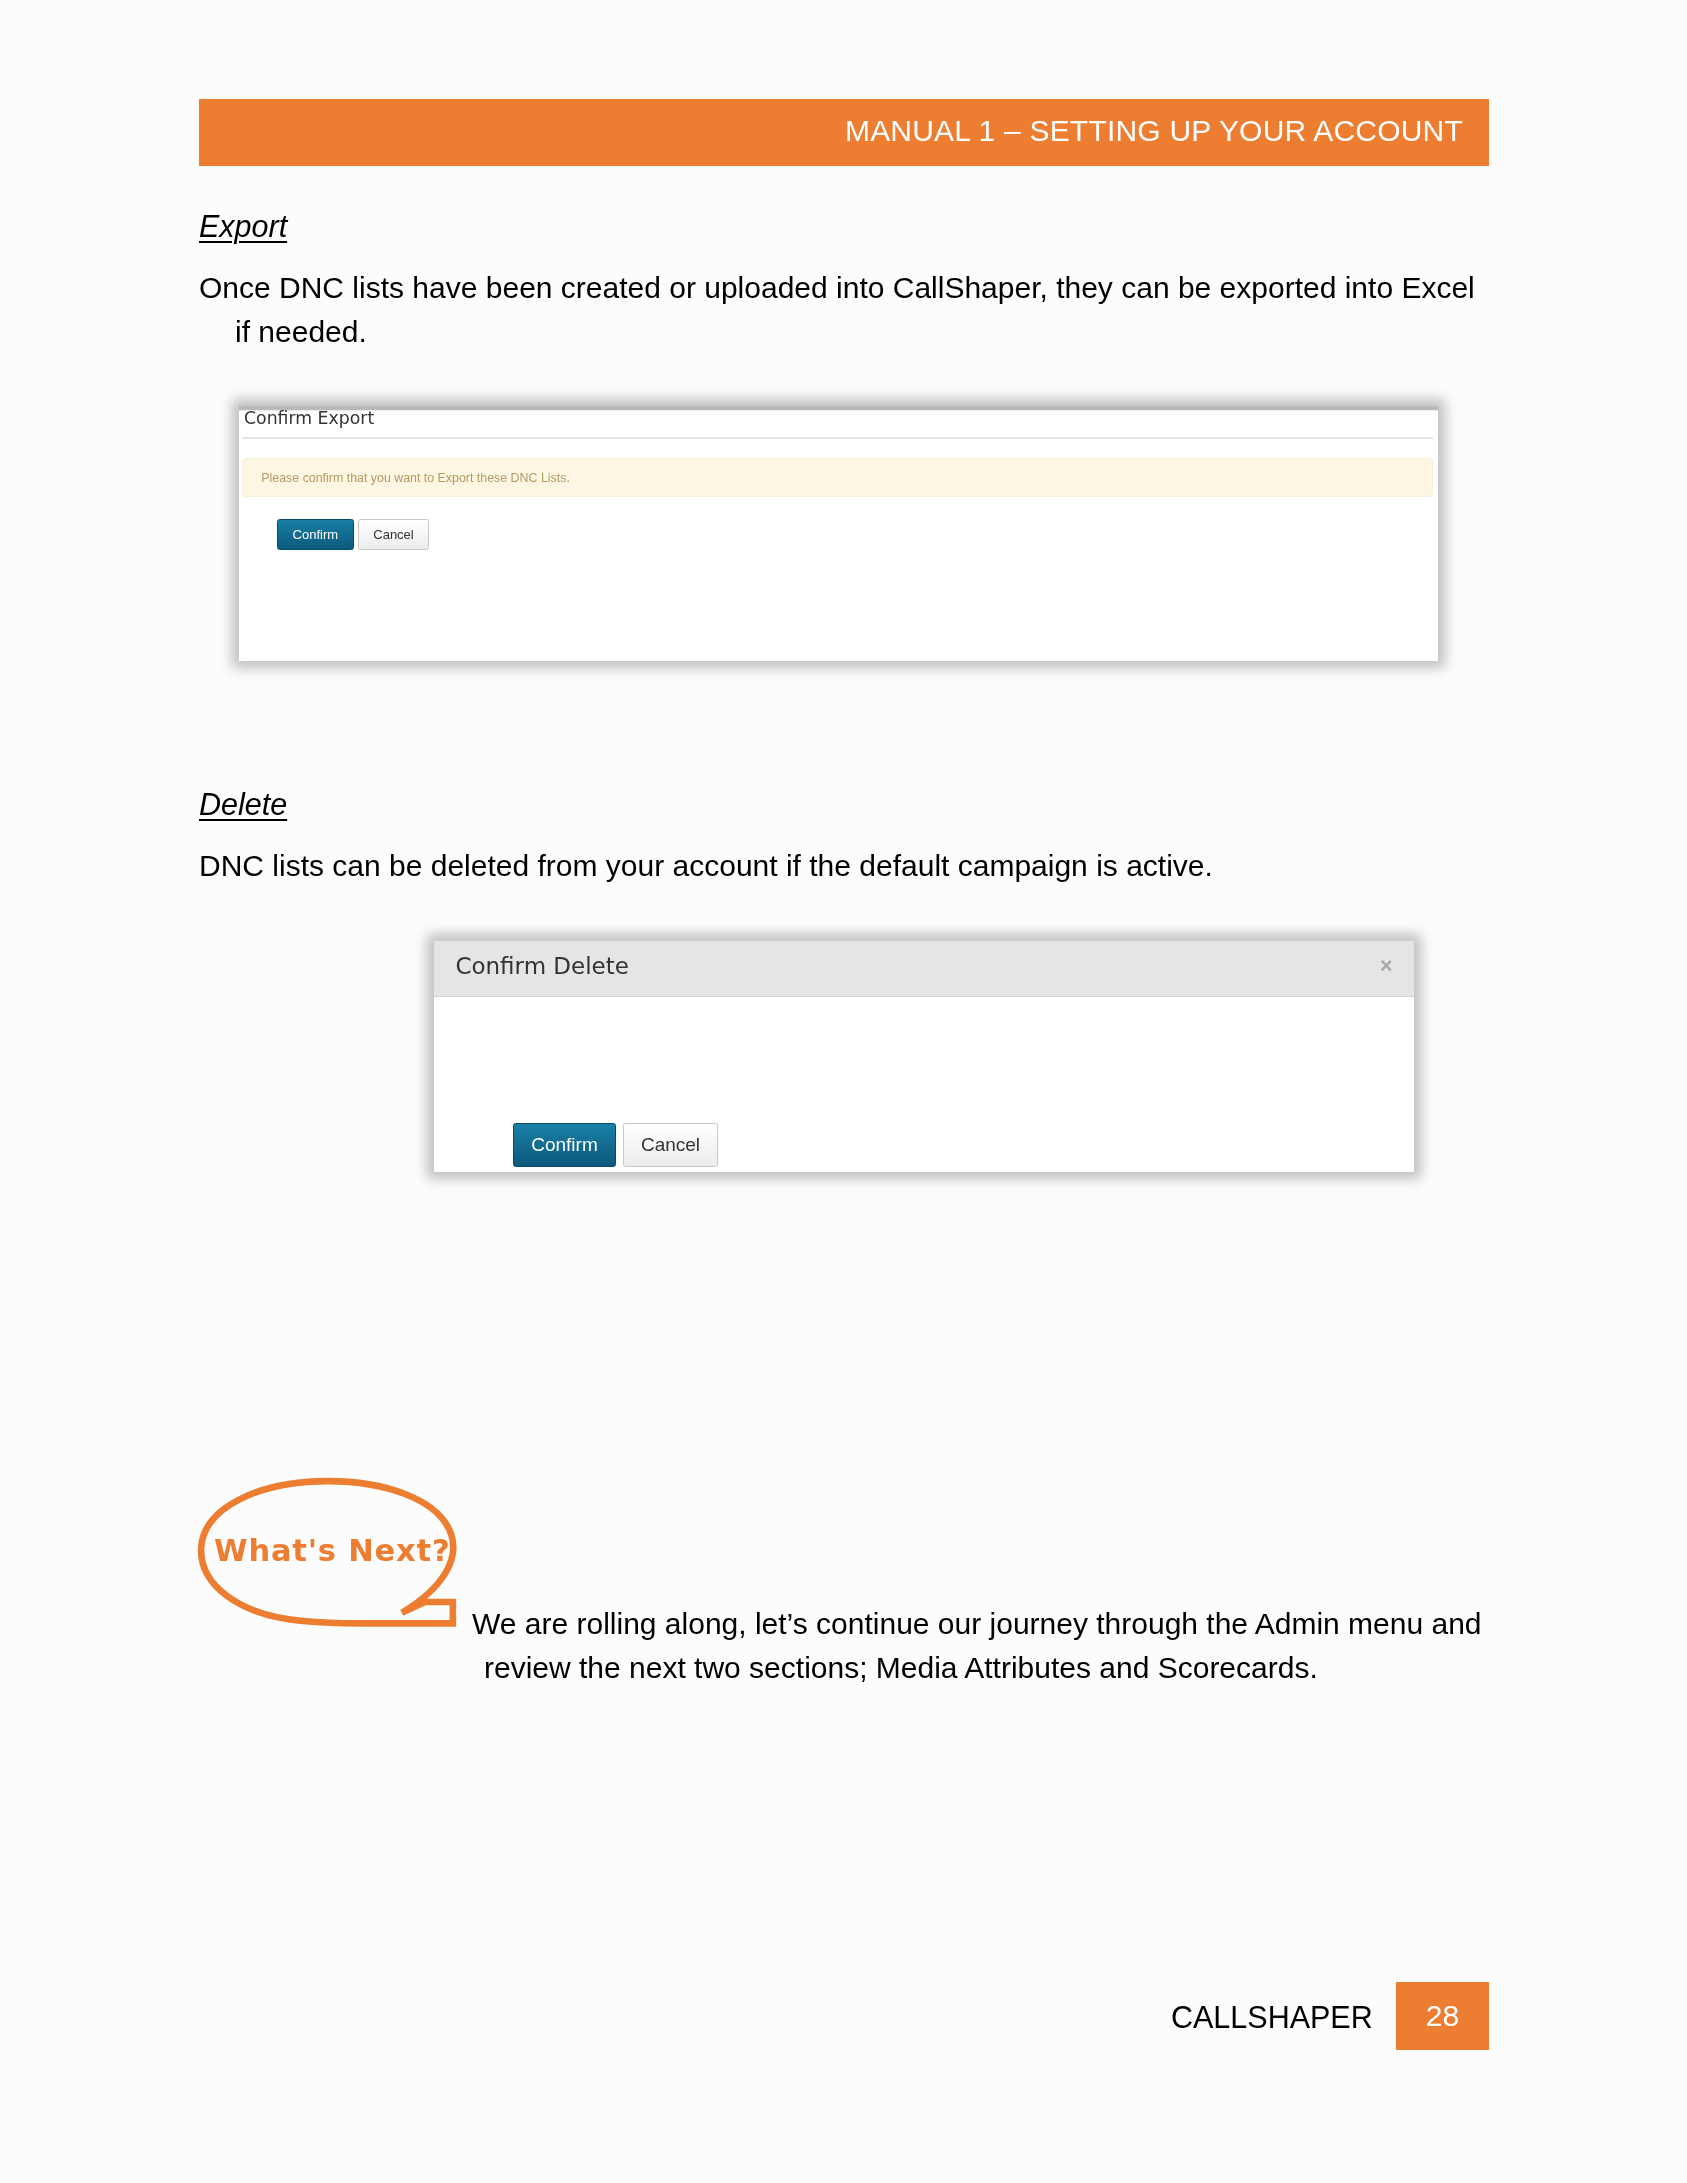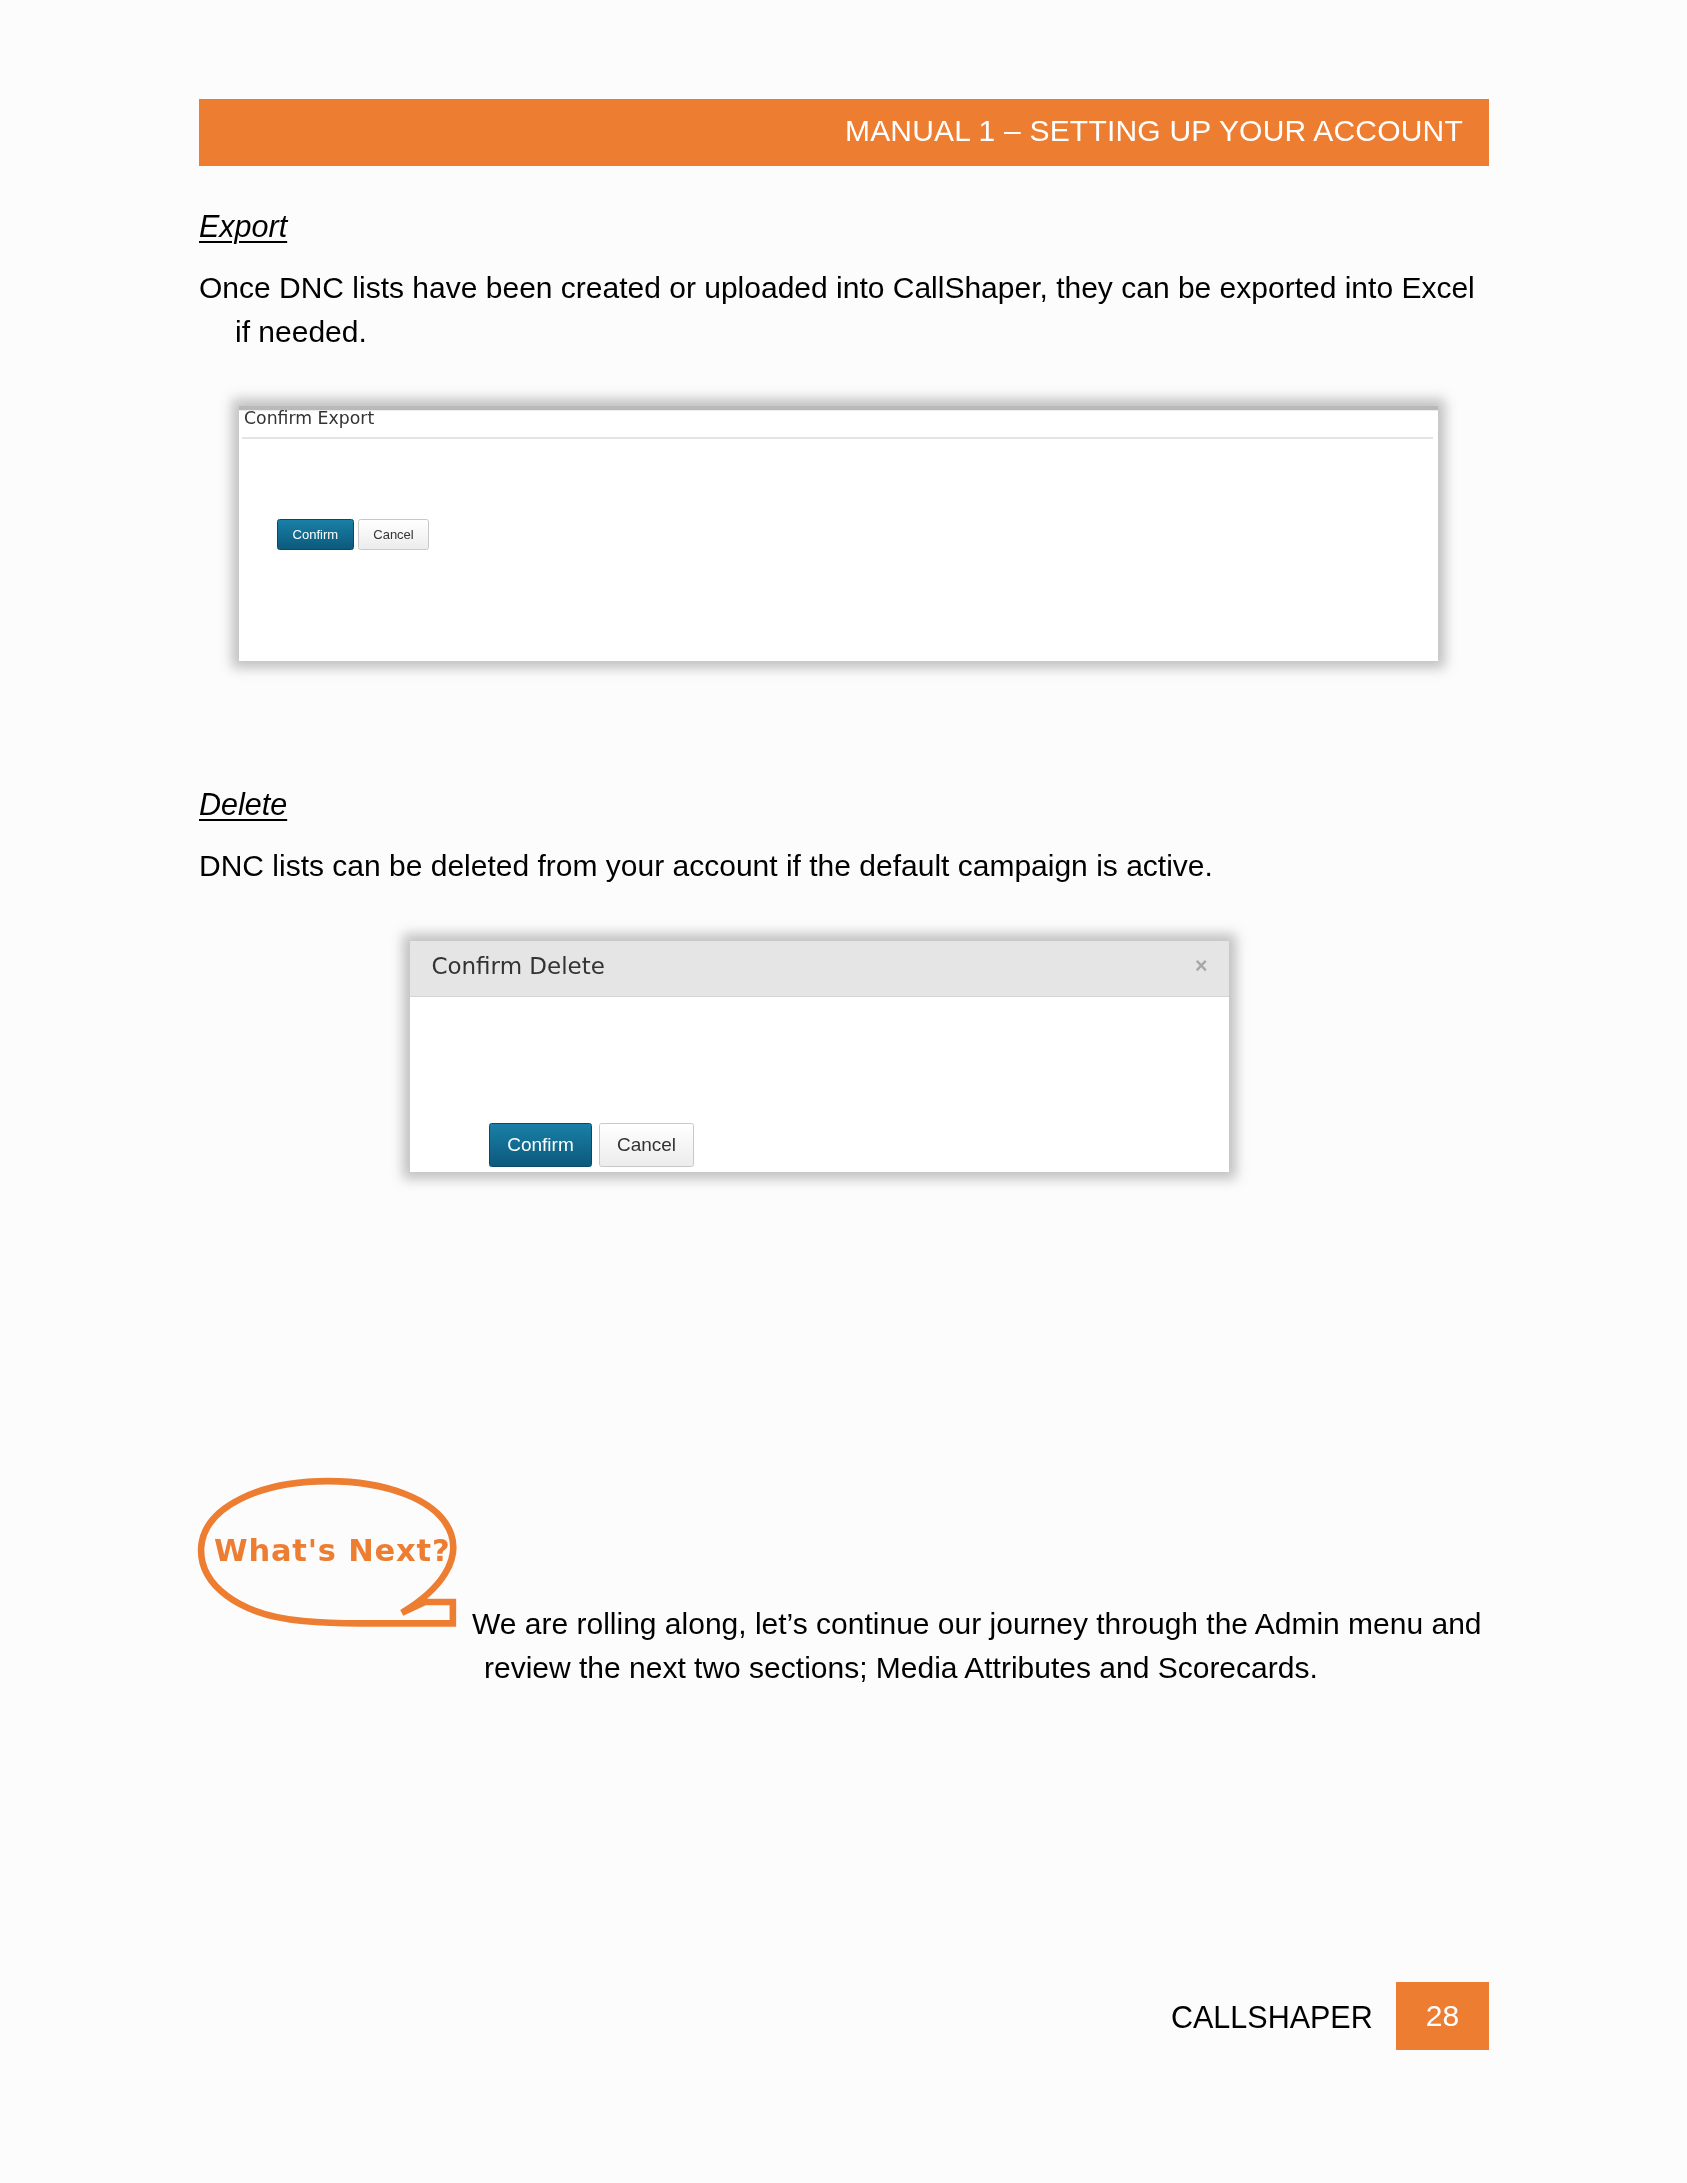--- a/index.html
+++ b/index.html
@@ -74,21 +74,21 @@
       border: 0.8px solid #dddddd; border-radius: 3.3px;
     }
     .dnc-table th, .dnc-table td {
       border: 0.8px solid #dddddd; text-align: left; padding: 0 10px; height: 39px;
       white-space: nowrap;
     }
     .dnc-table th { background: #f2f2f2; font-weight: bold; }
     .dnc-table td { background: #f9f9f9; }
 
     
-    .delete-dialog { left: 410px; top: 941px; width: 819px; height: 231px; }
+    .delete-dialog { left: 434px; top: 941px; width: 980px; height: 231px; }
     .delete-header {
       position: absolute; left: 0; top: 0; width: 100%; height: 55px;
       background: #e5e5e5; border-bottom: 0.8px solid #d4d4d4;
     }
     .delete-title {
       position: absolute; left: 21.4px; top: 11.5px; font-family: "DejaVu Sans", sans-serif;
       font-size: 23px; color: #333; white-space: nowrap;
     }
     .delete-close {
       position: absolute; right: 21.4px; top: 13px; font-size: 21.4px; font-weight: bold;
@@ -120,20 +120,21 @@
   <div class="header-title">MANUAL 1 – SETTING UP YOUR ACCOUNT</div>
 </div>
 
 <div class="abs section-heading" style="left:199px; top:209px;">Export</div>
 <div class="abs body-text" style="left:199px; top:266px;">Once DNC lists have been created or uploaded into CallShaper, they can be exported into Excel</div>
 <div class="abs body-text" style="left:199px; top:310px;margin-left:36px;">if needed.</div>
 
 <div class="abs shadow-wrap export-dialog">
   <div class="export-title">Confirm Export</div>
   <div class="export-divider"></div>
+  <div class="alert-warn export-alert">Please confirm that you want to Export these DNC Lists.</div>
   <div class="btn btn-primary export-confirm">Confirm</div>
   <div class="btn btn-default export-cancel">Cancel</div>
 
 </div>
 
 <div class="abs section-heading" style="left:199px; top:787px;">Delete</div>
 <div class="abs body-text" style="left:199px; top:844px;">DNC lists can be deleted from your account if the default campaign is active.</div>
 
 <div class="abs shadow-wrap delete-dialog">
   <div class="delete-header">

